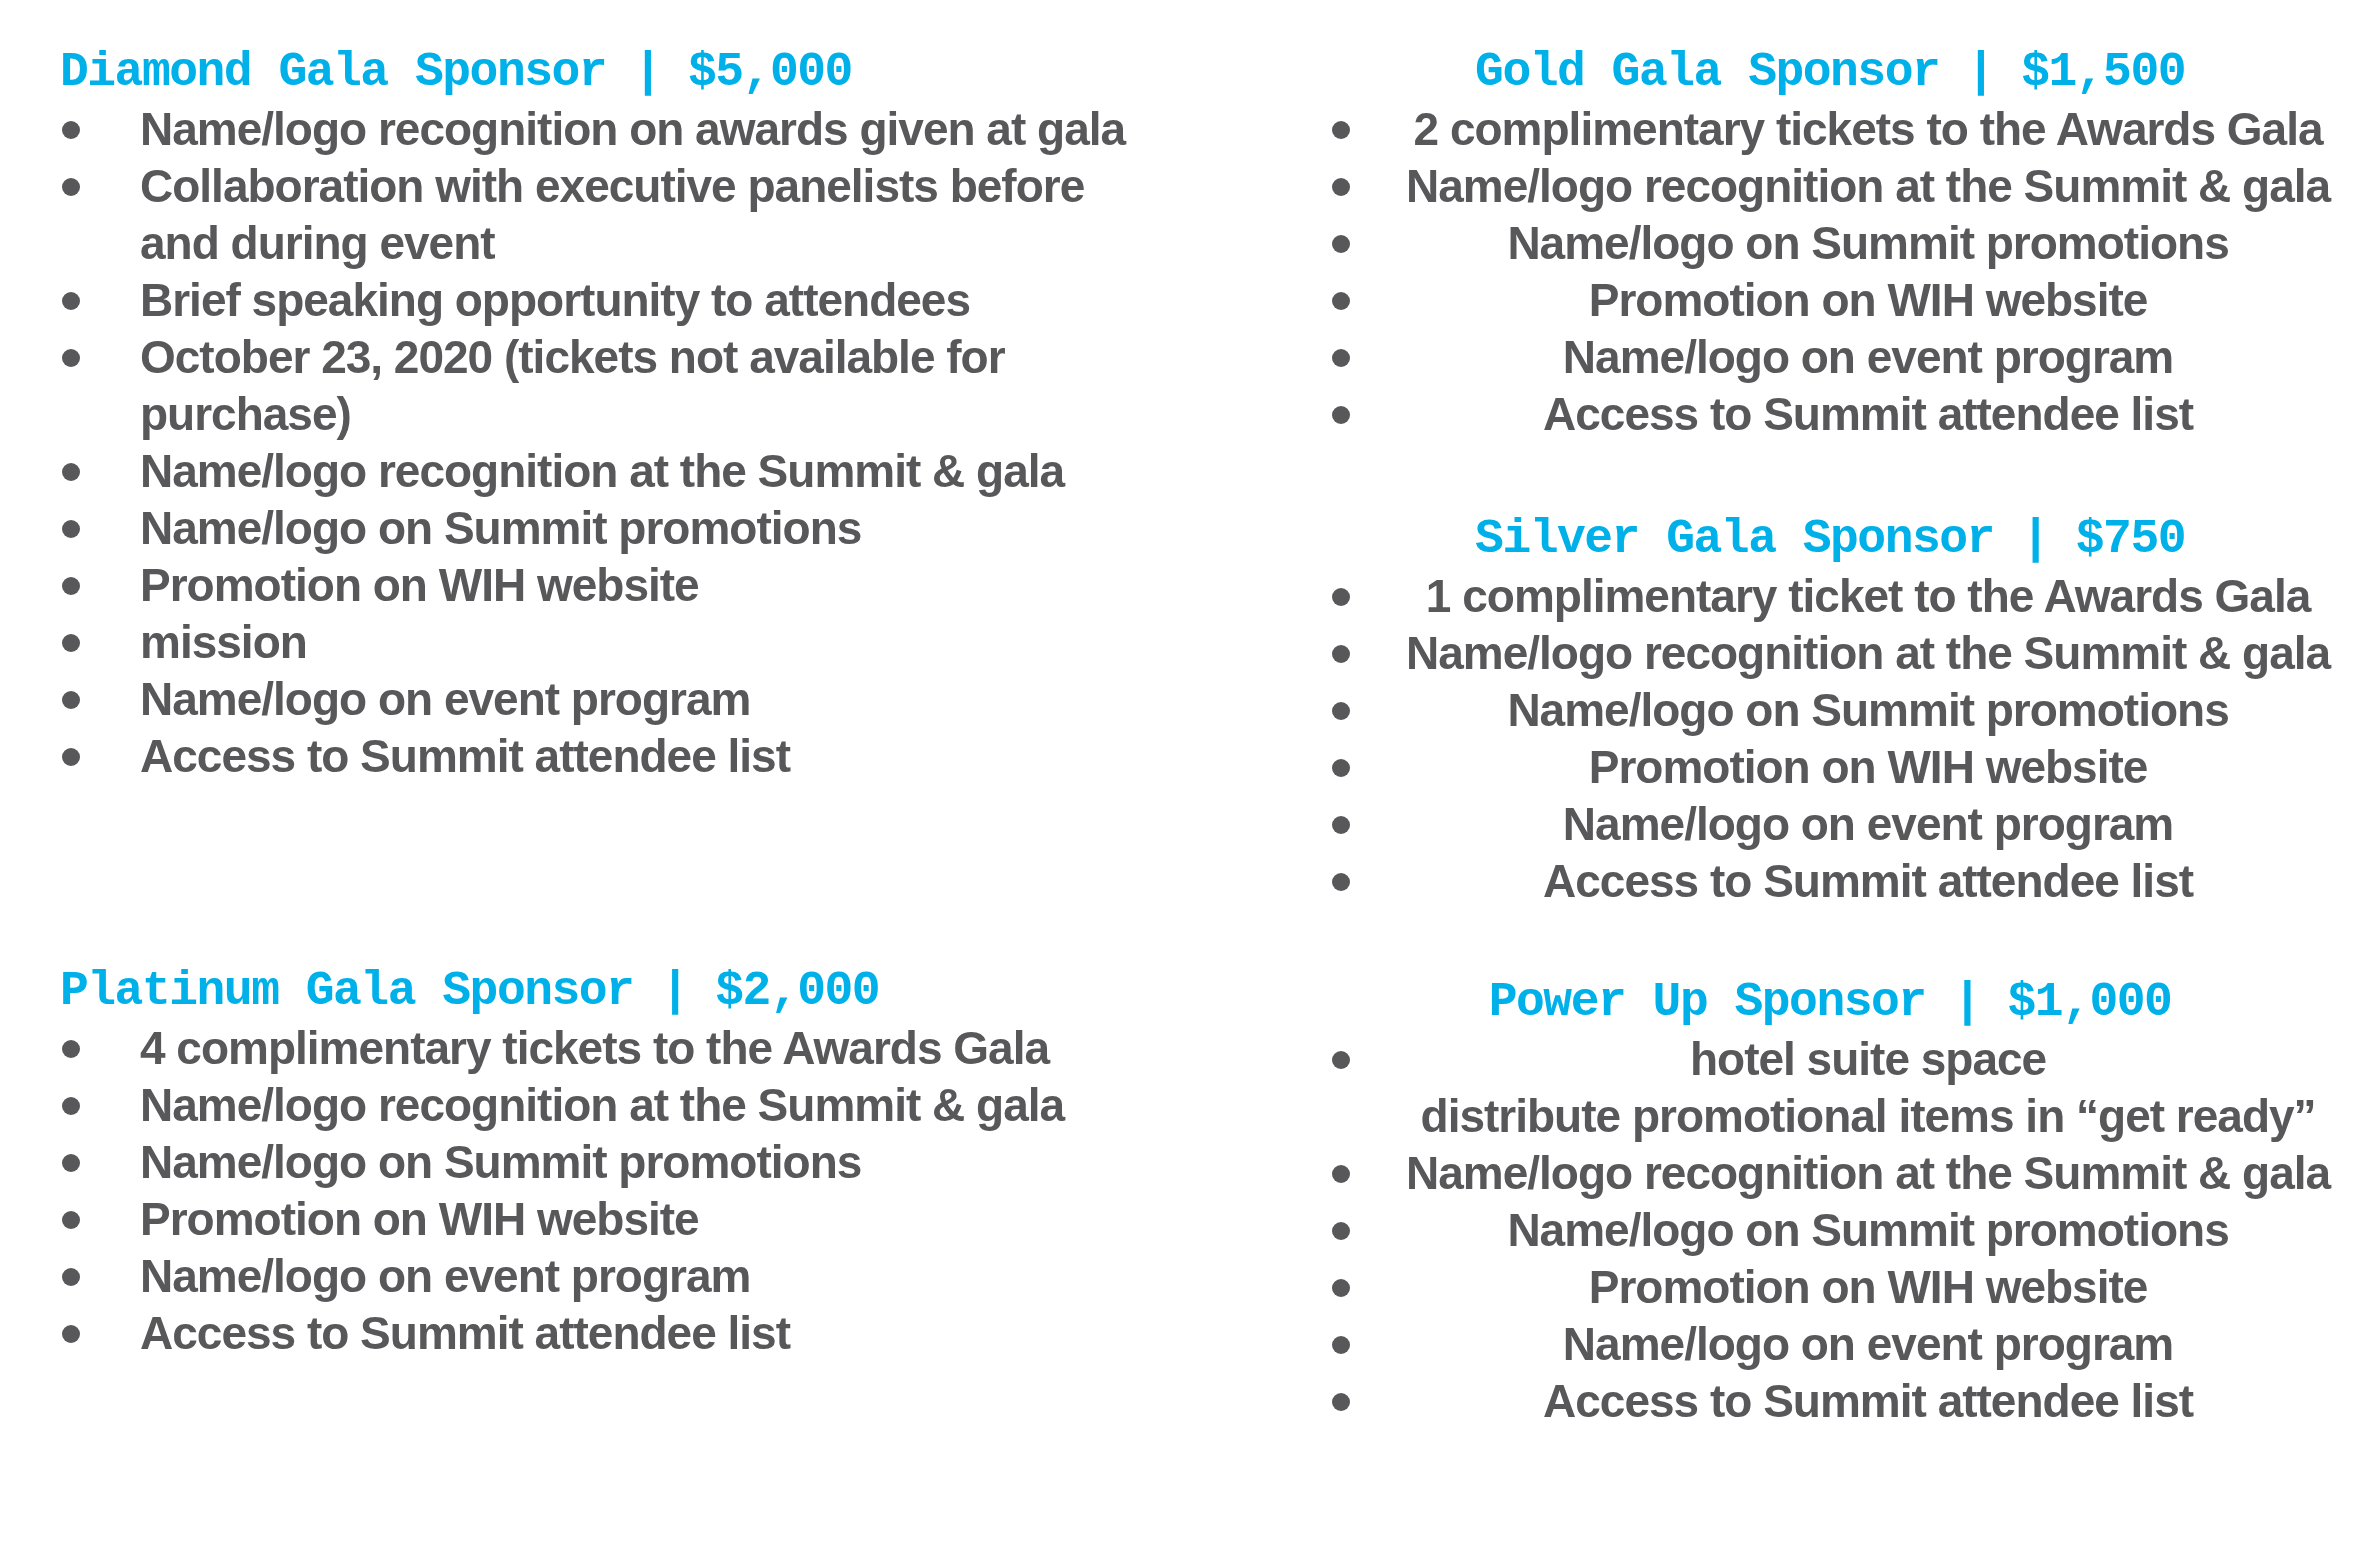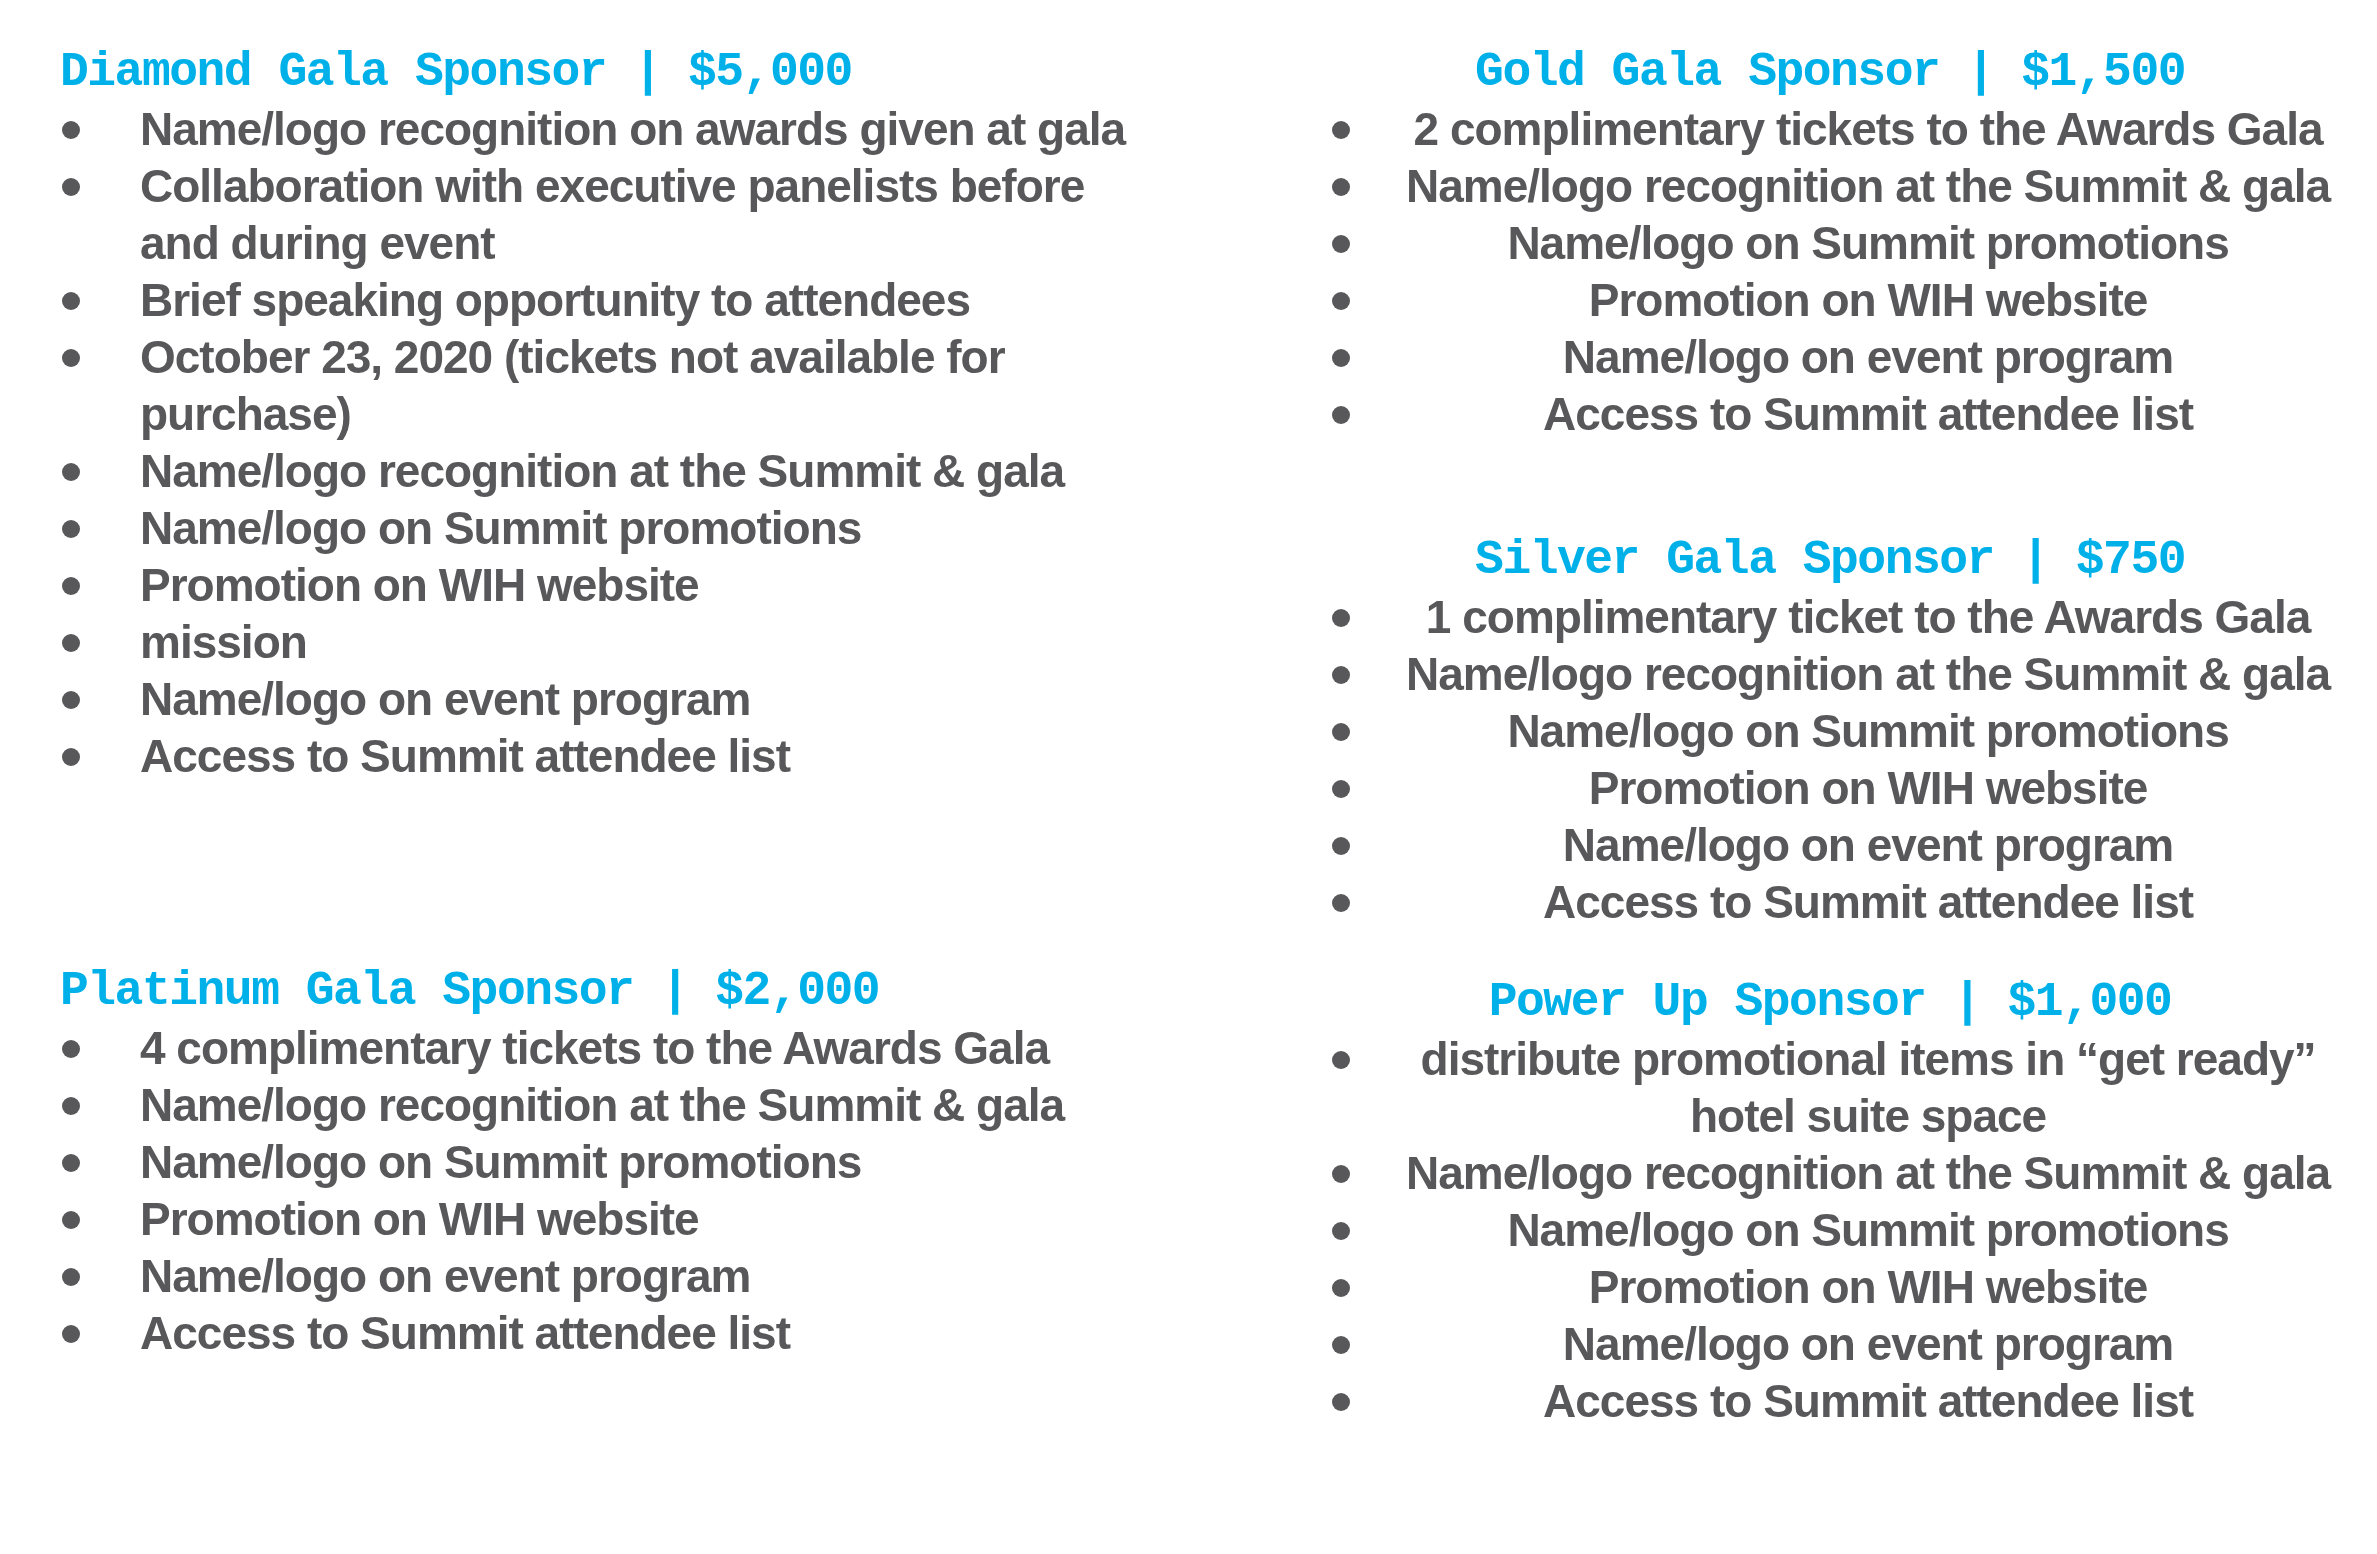--- a/index.html
+++ b/index.html
@@ -165,21 +165,21 @@
         <span class="bullet"></span>
         <span class="line">Name/logo on event program</span>
       </li>
     <li class="item">
         <span class="bullet"></span>
         <span class="line">Access to Summit attendee list</span>
       </li>
   </ul>
 </section>
 
-<section class="section right" style="top:532px">
+<section class="section right" style="top:511px">
   <h2 class="heading">Silver Gala Sponsor | $750</h2>
   <ul class="list">
     <li class="item">
         <span class="bullet"></span>
         <span class="line">1 complimentary ticket to the Awards Gala</span>
       </li>
     <li class="item">
         <span class="bullet"></span>
         <span class="line">Name/logo recognition at the Summit &amp; gala</span>
       </li>
@@ -200,22 +200,22 @@
         <span class="line">Access to Summit attendee list</span>
       </li>
   </ul>
 </section>
 
 <section class="section right" style="top:974px">
   <h2 class="heading">Power Up Sponsor | $1,000</h2>
   <ul class="list">
     <li class="item">
         <span class="bullet"></span>
+        <span class="line">hotel suite space</span>
         <span class="line">distribute promotional items in “get ready”</span>
-        <span class="line">hotel suite space</span>
       </li>
     <li class="item">
         <span class="bullet"></span>
         <span class="line">Name/logo recognition at the Summit &amp; gala</span>
       </li>
     <li class="item">
         <span class="bullet"></span>
         <span class="line">Name/logo on Summit promotions</span>
       </li>
     <li class="item">

